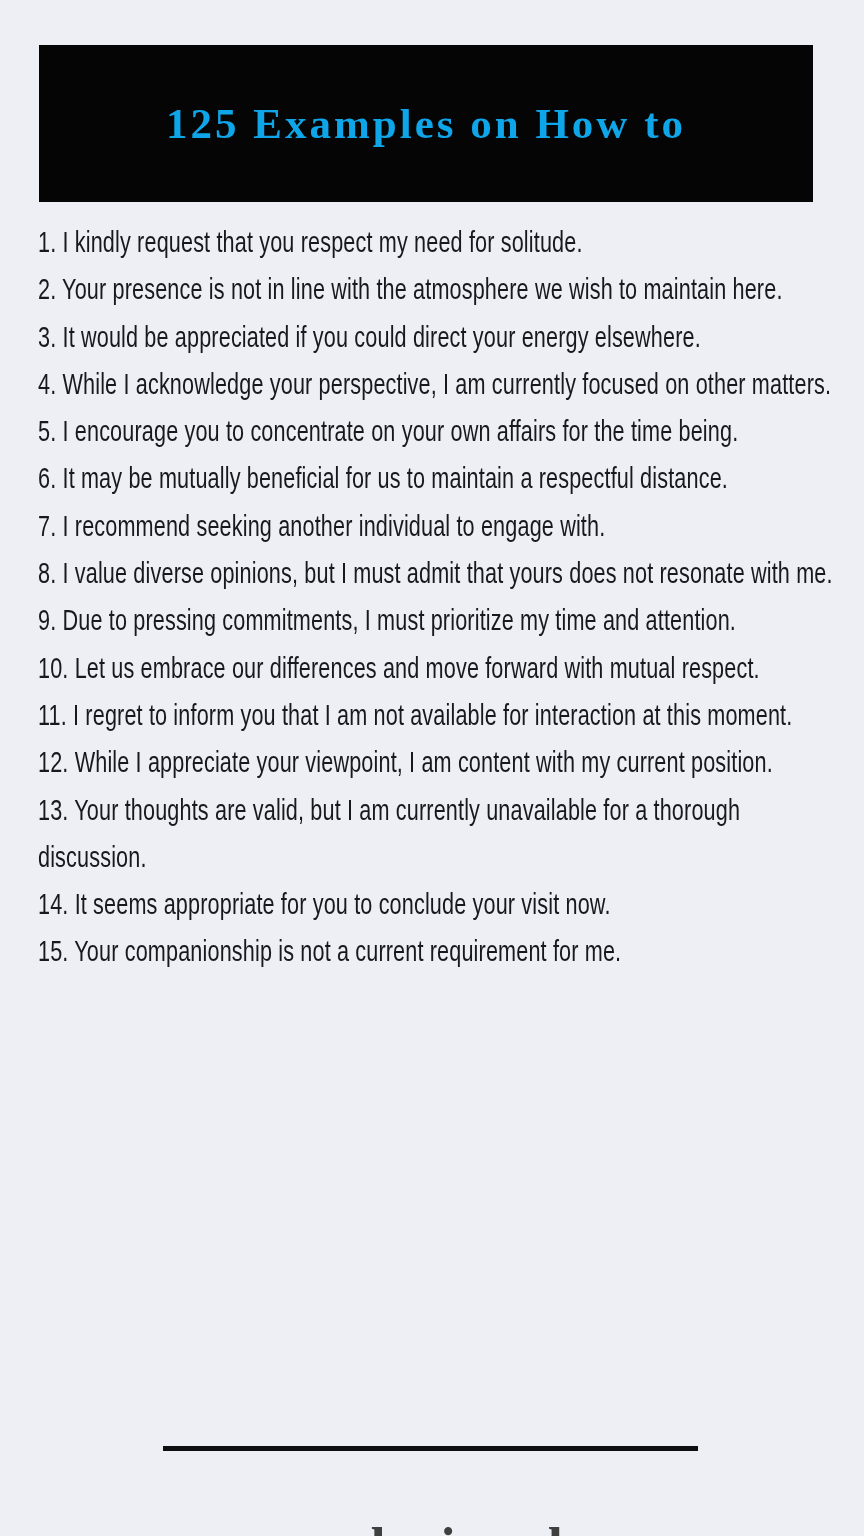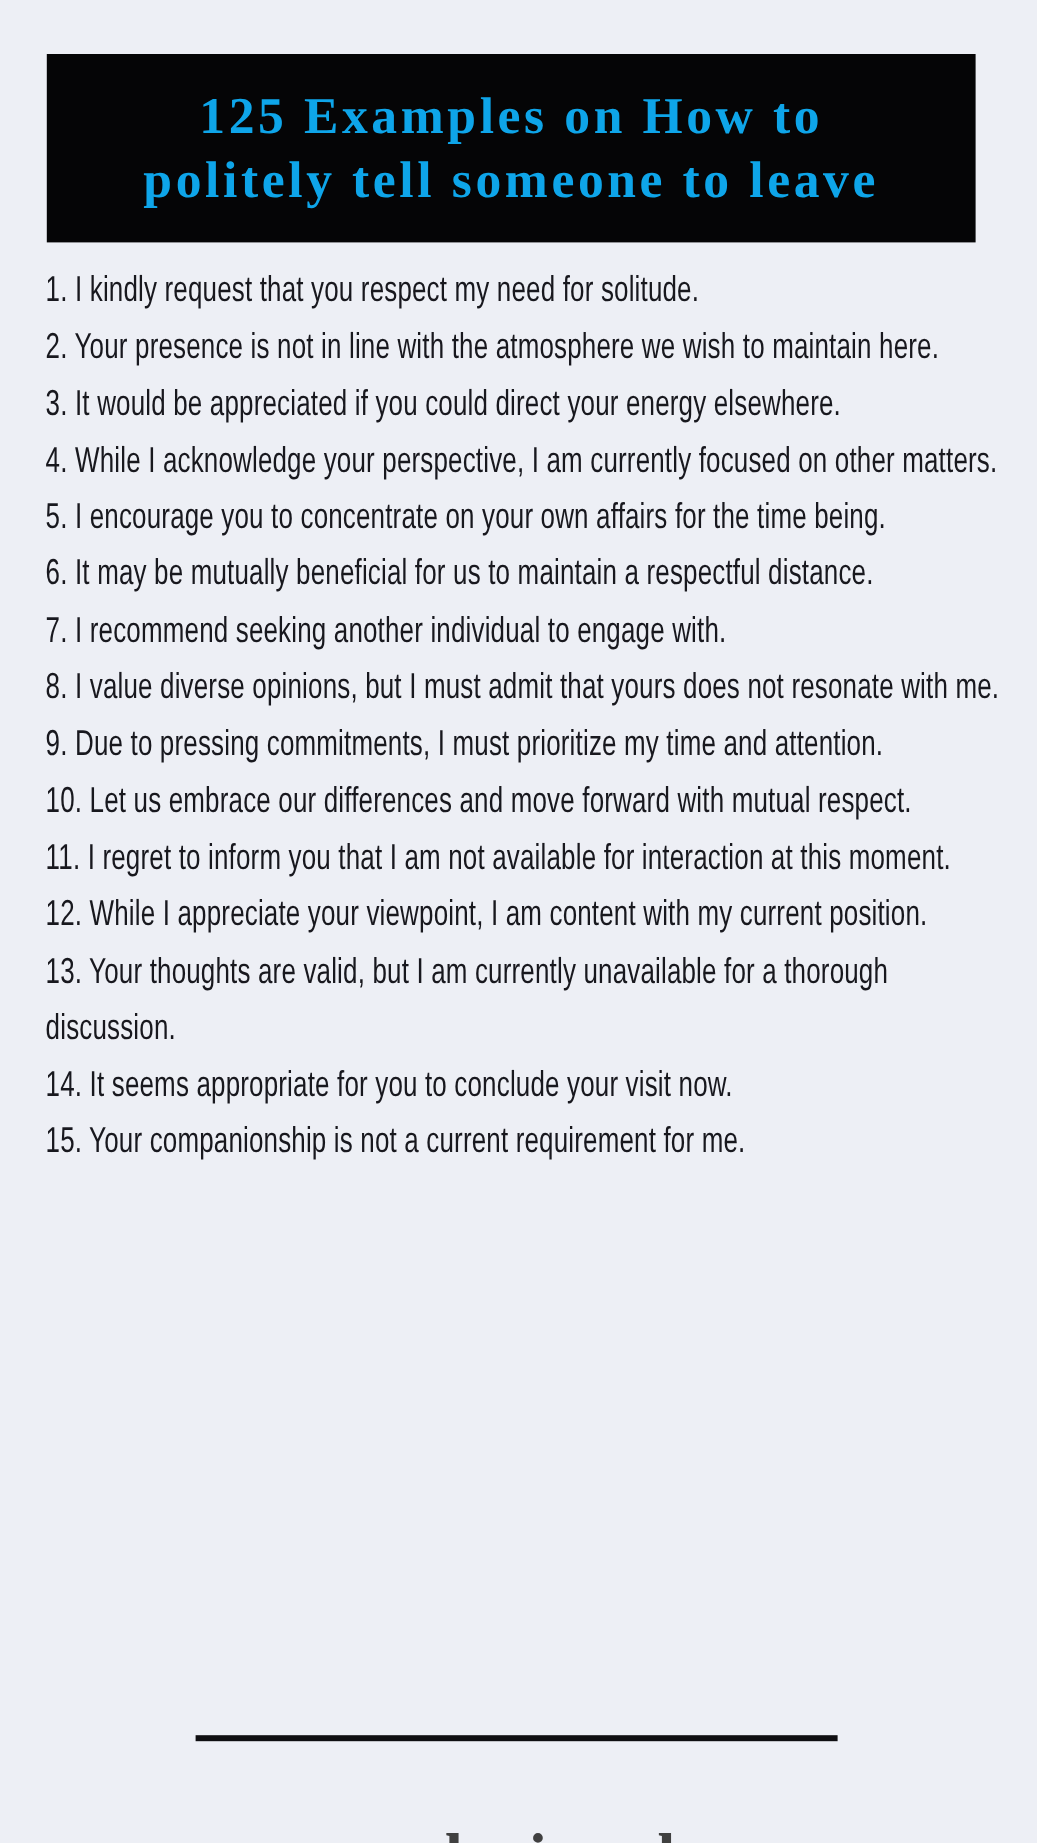--- a/index.html
+++ b/index.html
@@ -93,21 +93,20 @@
     color: #404040;
   }
 </style>
 </head>
 <body>
 
 <div class="page">
 
   <header class="banner">
     <div class="banner-line">125 Examples on How to</div>
-    <div class="banner-line">politely tell someone to leave</div>
   </header>
 
   <main class="list">
       <p class="item">1. I kindly request that you respect my need for solitude.</p>
       <p class="item">2. Your presence is not in line with the atmosphere we wish to maintain here.</p>
       <p class="item">3. It would be appreciated if you could direct your energy elsewhere.</p>
       <p class="item">4. While I acknowledge your perspective, I am currently focused on other matters.</p>
       <p class="item">5. I encourage you to concentrate on your own affairs for the time being.</p>
       <p class="item">6. It may be mutually beneficial for us to maintain a respectful distance.</p>
       <p class="item">7. I recommend seeking another individual to engage with.</p>

